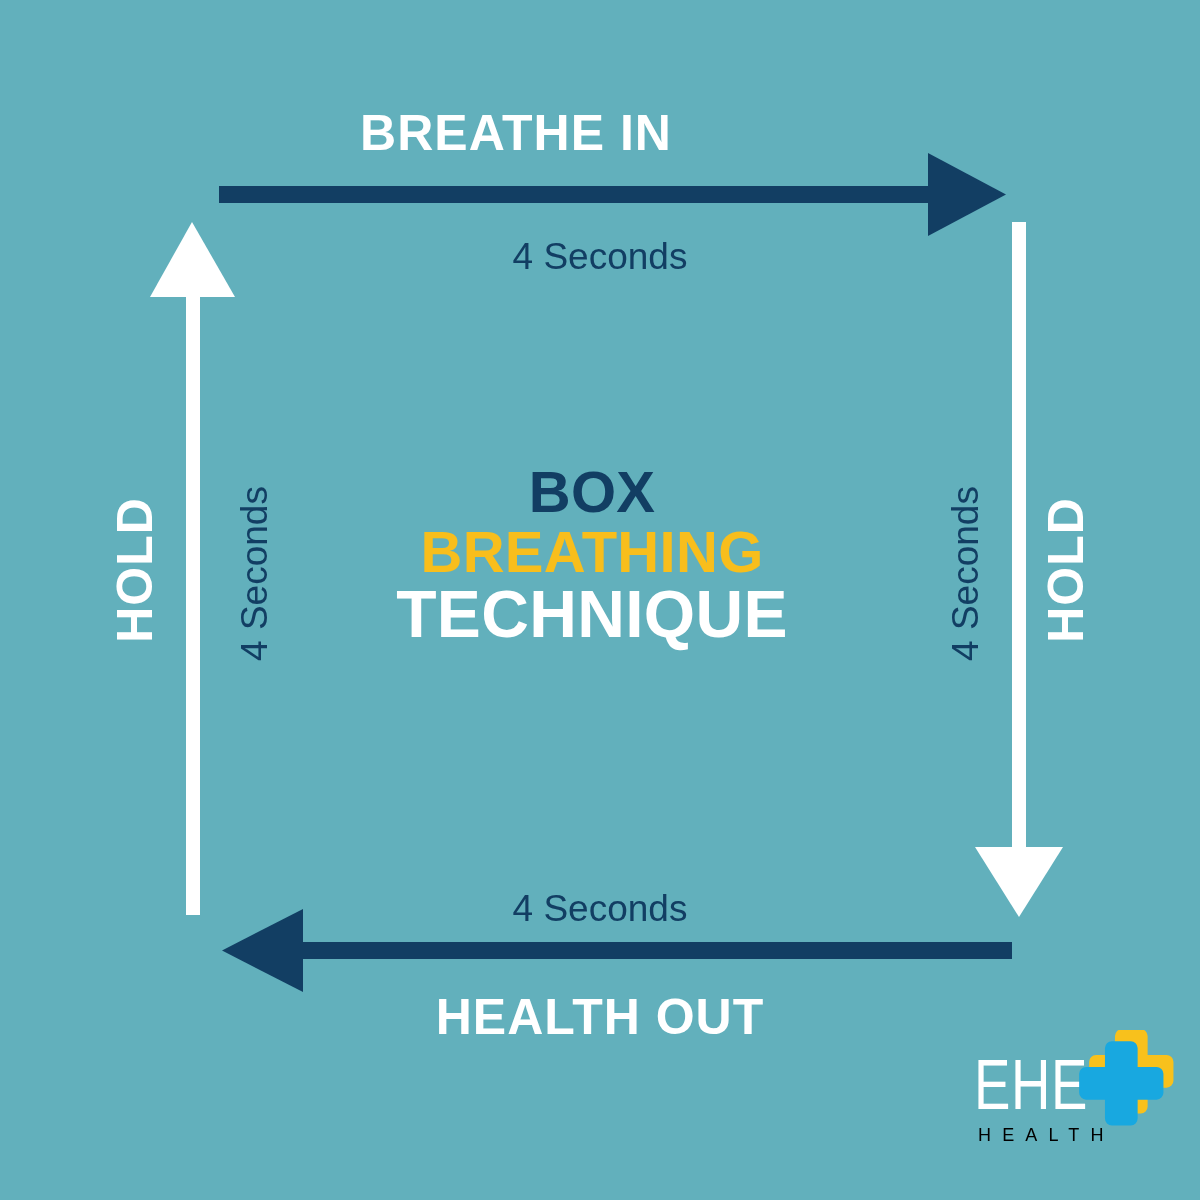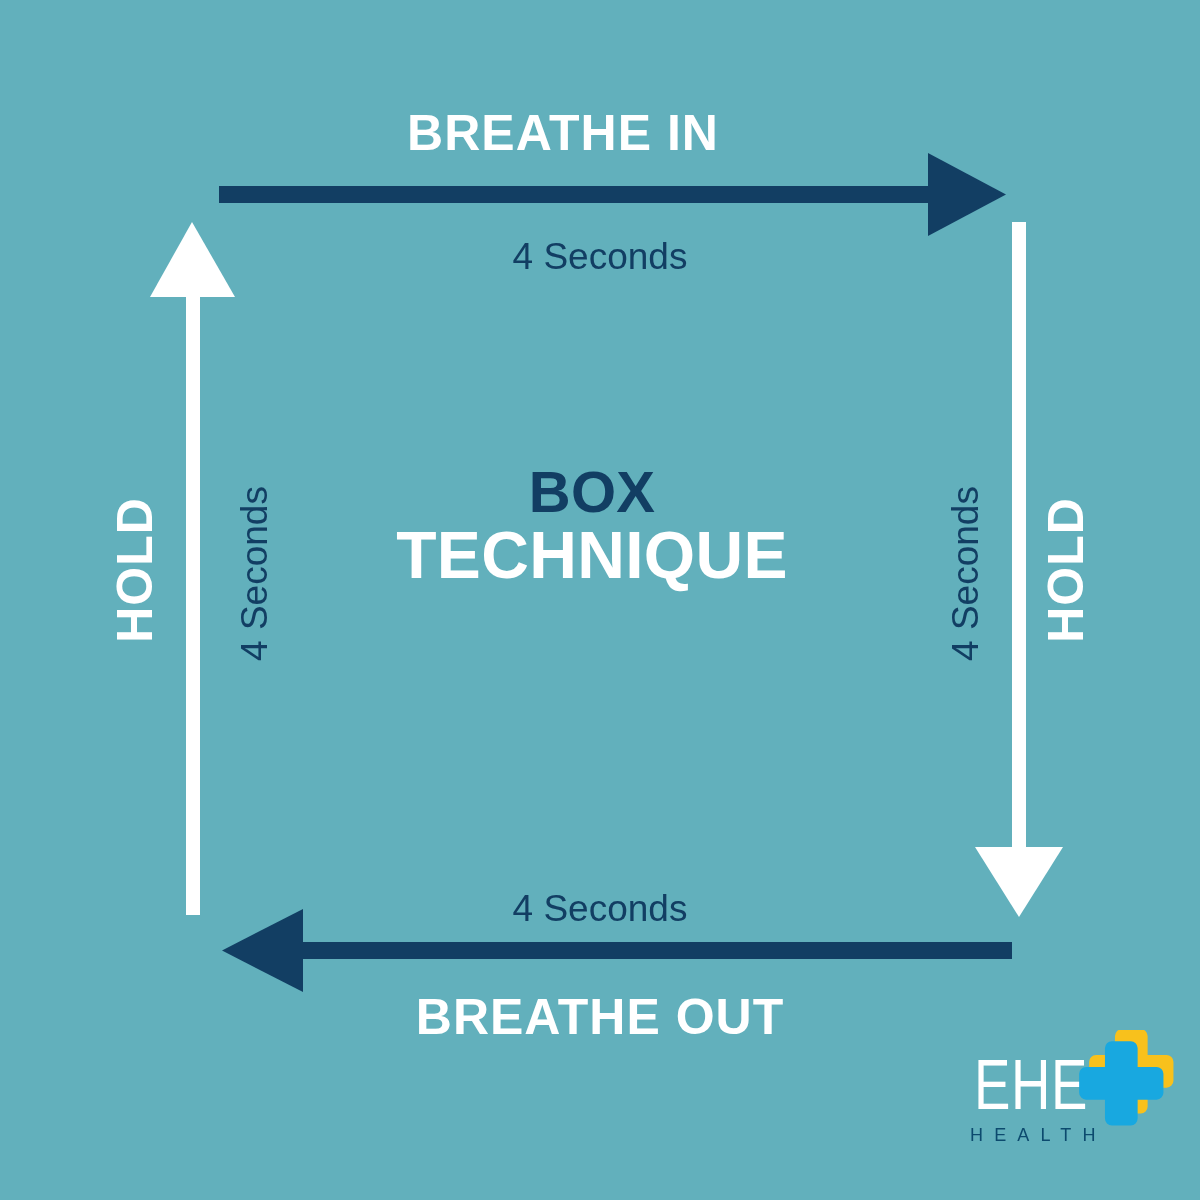--- a/index.html
+++ b/index.html
@@ -32,21 +32,20 @@
   
   #breathe-in-label {
     top: 108px;
     left: 0;
     width: 1032px;
     text-align: center;
     color: #ffffff;
     font-size: 50px;
     font-weight: 700;
     letter-spacing: 0.02em;
-    padding-left: 47px;
   }
   #top-seconds {
     top: 238px;
     left: 300px;
     width: 600px;
     text-align: center;
     color: #123e63;
     font-size: 37px;
     font-weight: 400;
   }
@@ -143,23 +142,23 @@
     font-size: 70px;
     font-weight: 400;
     letter-spacing: 0.01em;
     line-height: 1;
     font-family: "Liberation Sans", sans-serif;
     transform: scaleX(0.78);
     transform-origin: left top;
   }
   #logo-health {
     position: absolute;
-    left: 10px;
+    left: 18px;
     top: 94px;
-    color: #0c4a6e;
+    color: #000000;
     font-size: 18px;
     font-weight: 400;
     letter-spacing: 0.62em;
     line-height: 1;
     text-align: right;
   }
   #logo-cross {
     position: absolute;
     left: 118px;
     top: -2px;
@@ -192,34 +191,35 @@
     <g>
       <rect x="186" y="296" width="14" height="619" fill="#ffffff"></rect>
       <polygon points="150,297 235,297 192,222" fill="#ffffff"></polygon>
     </g>
   </svg>
 
   <div class="lbl bold-cap" id="breathe-in-label">BREATHE IN</div>
 
   <div class="lbl" id="top-seconds">4 Seconds</div>
 
-  <div class="lbl bold-cap" id="breathe-out-label">BREATHE OUT</div>
+  <div class="lbl bold-cap" id="breathe-out-label">HEALTH OUT</div>
 
   <div class="lbl" id="bottom-seconds">4 Seconds</div>
 
   <div class="vert hold-word" id="hold-left">HOLD</div>
 
   <div class="vert side-seconds" id="seconds-left">4 Seconds</div>
 
   <div class="vert side-seconds" id="seconds-right">4 Seconds</div>
 
   <div class="vert hold-word" id="hold-right">HOLD</div>
 
   <div id="center-title">
     <div id="title-box">BOX</div>
+    <div id="title-breathing">BREATHING</div>
     <div id="title-technique">TECHNIQUE</div>
   </div>
 
   <div id="logo">
     <div id="logo-ehe">EHE</div>
 
     <div id="logo-health">HEALTH</div>
 
     <svg id="logo-cross" viewBox="0 0 100 100" xmlns="http://www.w3.org/2000/svg">
 

